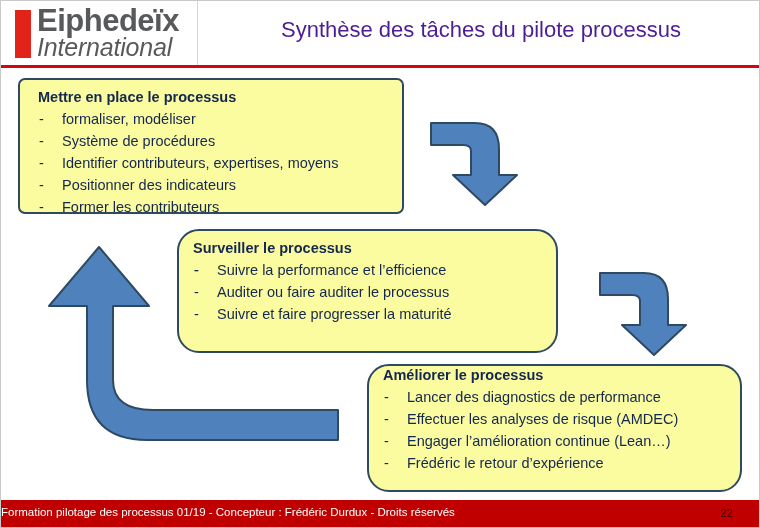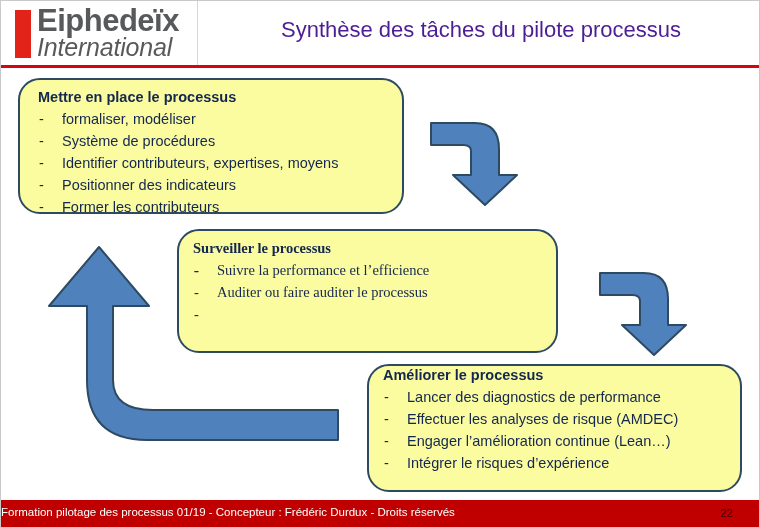--- a/index.html
+++ b/index.html
@@ -105,22 +105,22 @@
     font-size: 14.5px;
     line-height: 22px;
     padding-left: 24px;
     white-space: nowrap;
   }
   .pbox-list li .dash {
     position: absolute;
     left: 1px; top: 0;
   }
 
-  #box1 { left: 17px;  top: 77px;  width: 386px; height: 136px; padding: 8px 0 0 18px; }
-  #box2 { left: 176px; top: 228px; width: 381px; height: 124px; padding: 8px 8px 0 14px; font-family: Liberation Serif, serif; }
+  #box1 { left: 17px;  top: 77px;  width: 386px; height: 136px; padding: 8px 0 0 18px; border-radius: 7px; }
+  #box2 { left: 176px; top: 228px; width: 381px; height: 124px; padding: 8px 8px 0 14px; }
   #box3 { left: 366px; top: 363px; width: 375px; height: 128px; padding: 0 0 0 14px; }
 
   
   .arrow-svg { position: absolute; overflow: visible; }
   #bent-arrow-1 { left: 428px; top: 118px;  width: 96px; height: 90px; }
   #bent-arrow-2 { left: 597px; top: 268px;  width: 96px; height: 90px; }
   #return-arrow { left: 42px;  top: 243px;  width: 300px; height: 200px; }
 
   
   #footer {
@@ -174,31 +174,31 @@
       <li><span class="dash">-</span><span>Former les contributeurs</span></li>
     </ul>
   </div>
 
   <div class="pbox" id="box2">
     <div class="pbox-title">Surveiller le processus</div>
     <ul class="pbox-list">
       <li><span class="dash">-</span></li>
       <li><span class="dash">-</span><span>Suivre la performance et l’efficience</span></li>
       <li><span class="dash">-</span><span>Auditer ou faire auditer le processus</span></li>
-      <li><span class="dash">-</span></li>
+      <li><span class="dash">-</span><span>Suivre et faire progresser la maturité</span></li>
     </ul>
   </div>
 
   <div class="pbox" id="box3">
     <div class="pbox-title">Améliorer le processus</div>
     <ul class="pbox-list">
       <li><span class="dash">-</span><span>Lancer des diagnostics de performance</span></li>
       <li><span class="dash">-</span><span>Effectuer les analyses de risque (AMDEC)</span></li>
       <li><span class="dash">-</span><span>Engager l’amélioration continue (Lean…)</span></li>
-      <li><span class="dash">-</span><span>Intégrer le risques d’expérience</span></li>
+      <li><span class="dash">-</span><span>Frédéric le retour d’expérience</span></li>
     </ul>
   </div>
 
   <svg class="arrow-svg" id="bent-arrow-1" viewBox="0 0 96 90">
     <path d="M 2,4 L 46,4 Q 70,4 70,30 L 70,56 L 88,56 L 56,86 L 24,56 L 42,56 L 42,32 Q 42,26 34,26 L 2,26 Z" fill="#4f81bd" stroke="#2e4a62" stroke-width="2" stroke-linejoin="round"></path>
   </svg>
 
   <svg class="arrow-svg" id="bent-arrow-2" viewBox="0 0 96 90">
     <path d="M 2,4 L 46,4 Q 70,4 70,30 L 70,56 L 88,56 L 56,86 L 24,56 L 42,56 L 42,32 Q 42,26 34,26 L 2,26 Z" fill="#4f81bd" stroke="#2e4a62" stroke-width="2" stroke-linejoin="round"></path>
   </svg>

